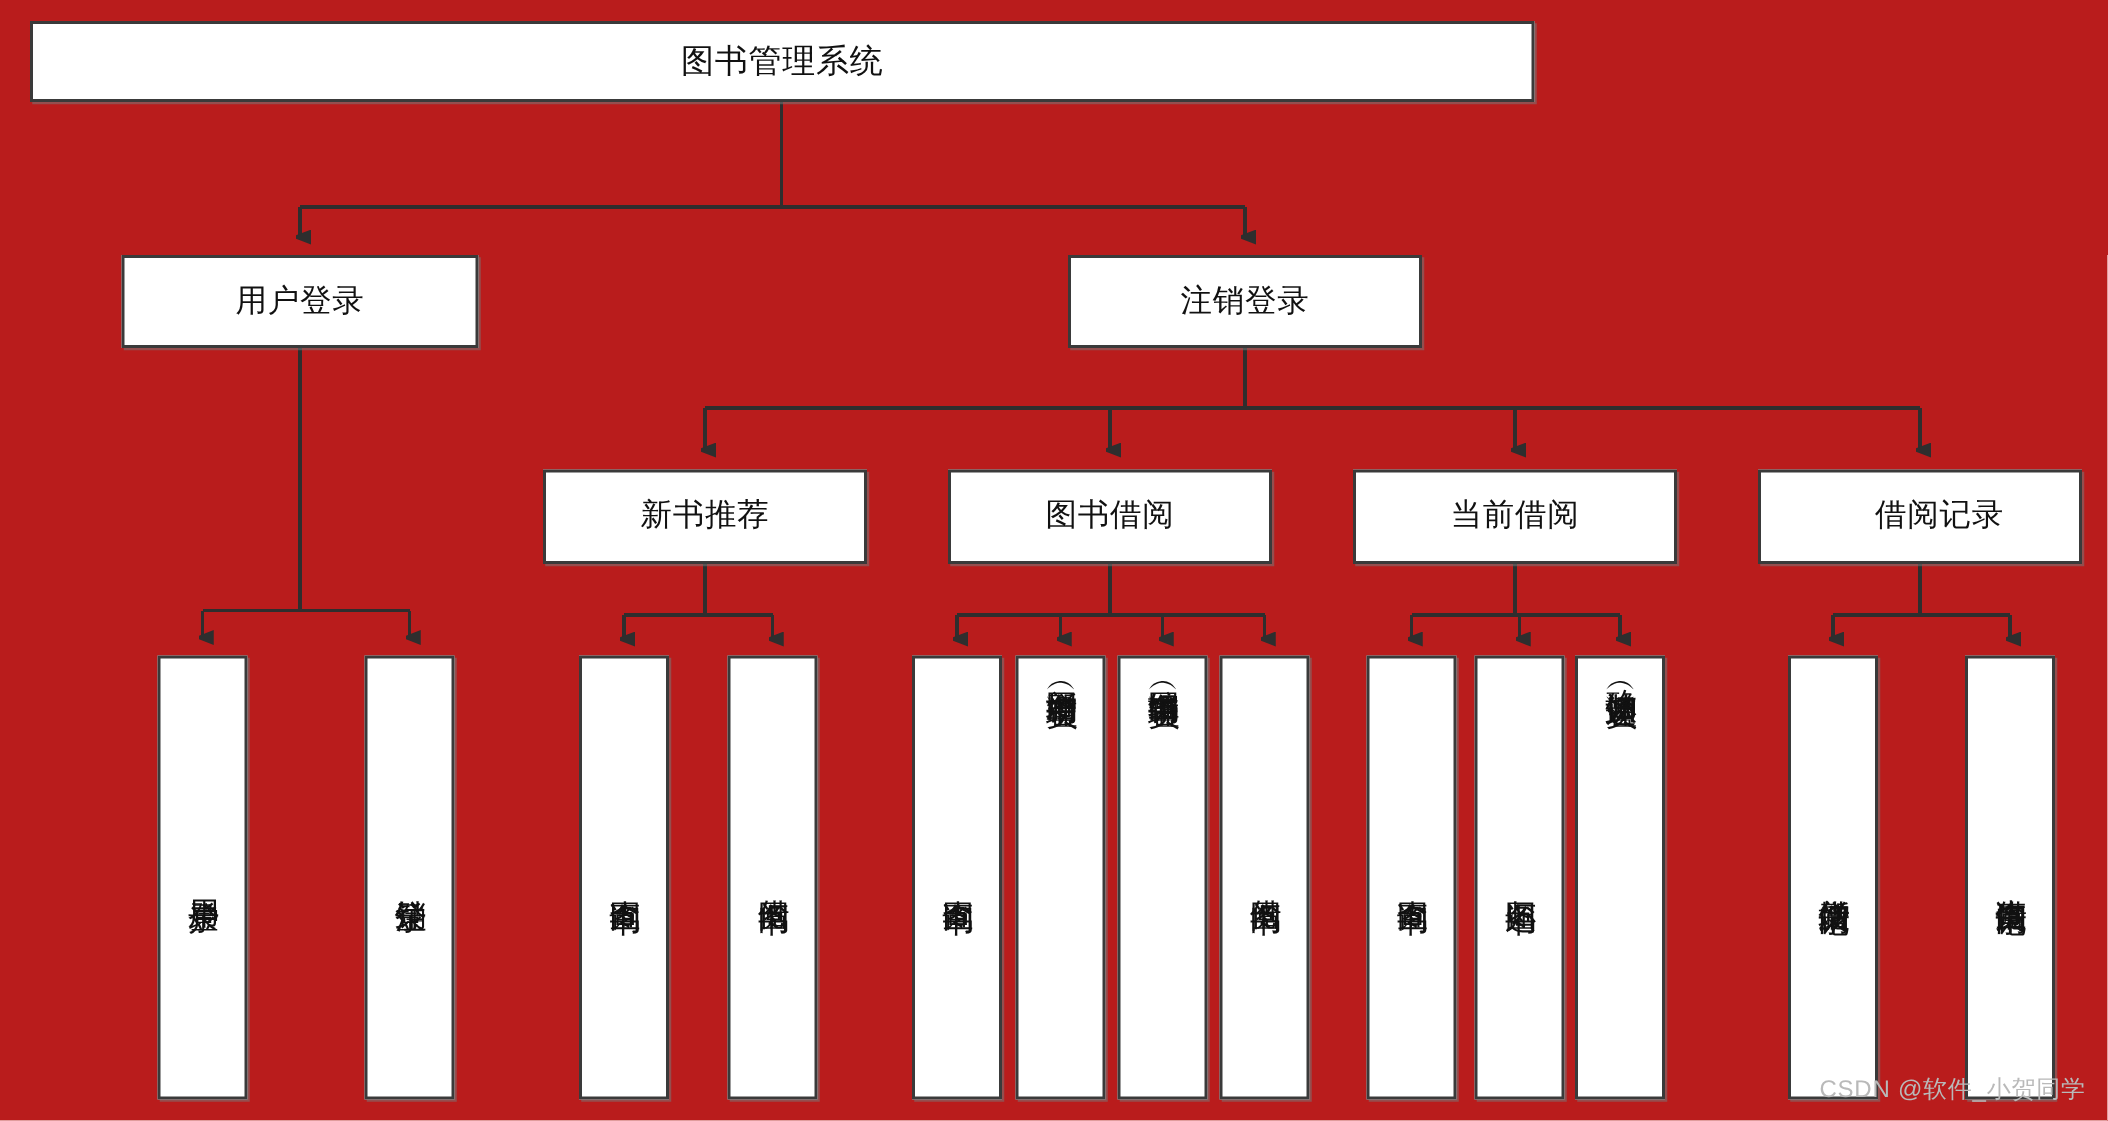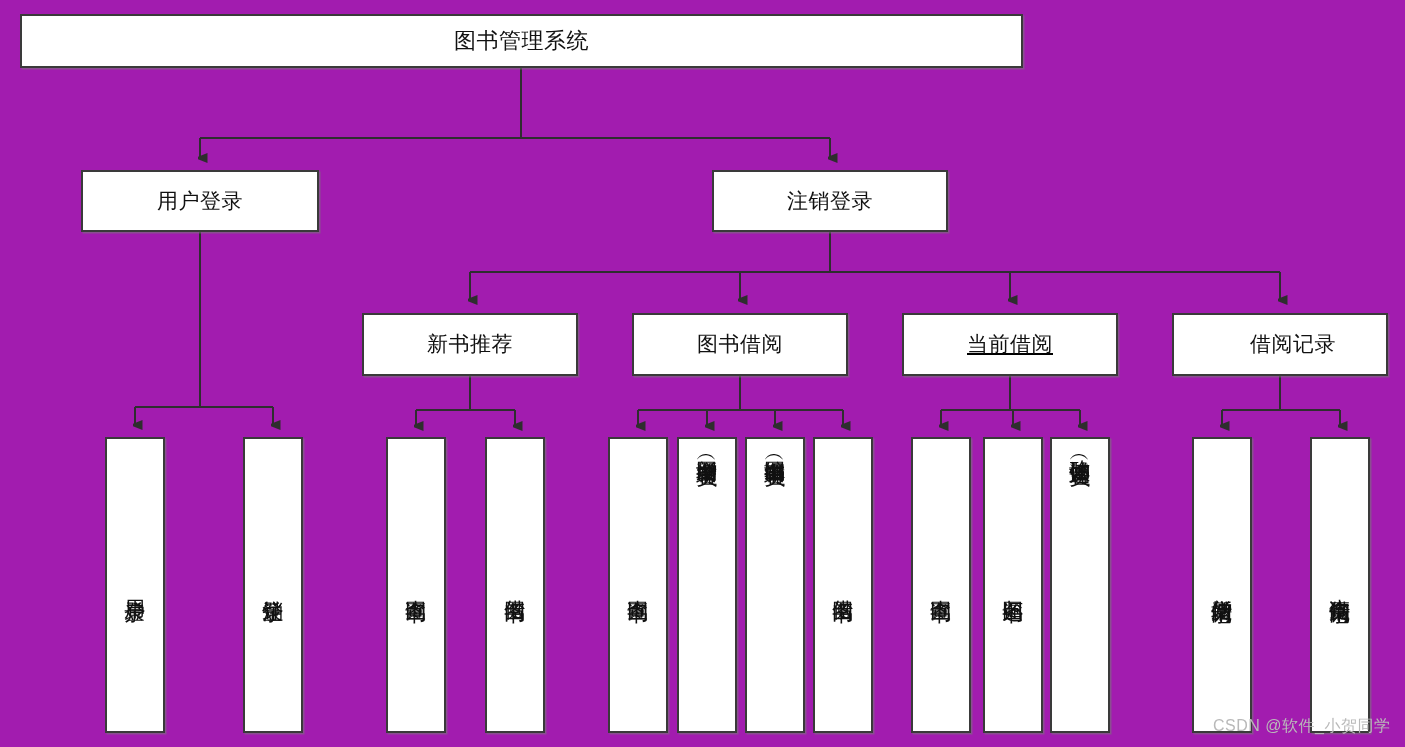--- a/index.html
+++ b/index.html
@@ -7,21 +7,21 @@
     padding: 0;
     background: #ffffff;
   }
   body {
     font-family: "Liberation Sans", "DejaVu Sans", sans-serif;
   }
   #canvas {
     position: relative;
     width: 1405px;
     height: 747px;
-    background: #a21caf;
+    background: #b91c1c;
     overflow: hidden;
   }
   svg.connectors {
     position: absolute;
     left: 0;
     top: 0;
     width: 1405px;
     height: 747px;
     pointer-events: none;
   }
@@ -138,21 +138,21 @@
   <div class="node node-l1" style="left:712px; top:170px; width:236px; height:62px;">
     <span class="label">注销登录</span>
   </div>
 
   <div class="node node-l2" style="left:362px; top:313px; width:216px; height:63px;">
     <span class="label">新书推荐</span>
   </div>
   <div class="node node-l2" style="left:632px; top:313px; width:216px; height:63px;">
     <span class="label">图书借阅</span>
   </div>
-  <div class="node node-l2" style="left:902px; top:313px; width:216px; height:63px;text-decoration:underline;">
+  <div class="node node-l2" style="left:902px; top:313px; width:216px; height:63px;">
     <span class="label">当前借阅</span>
   </div>
   <div class="node node-l2" style="left:1172px; top:313px; width:216px; height:63px;padding-left:26px;">
     <span class="label">借阅记录</span>
   </div>
 
   <div class="node node-leaf v-center" style="left:105px; top:437px; width:60px; height:296px;">
     <span class="label">用户登录</span>
   </div>
   <div class="node node-leaf v-center" style="left:243px; top:437px; width:60px; height:296px;">

